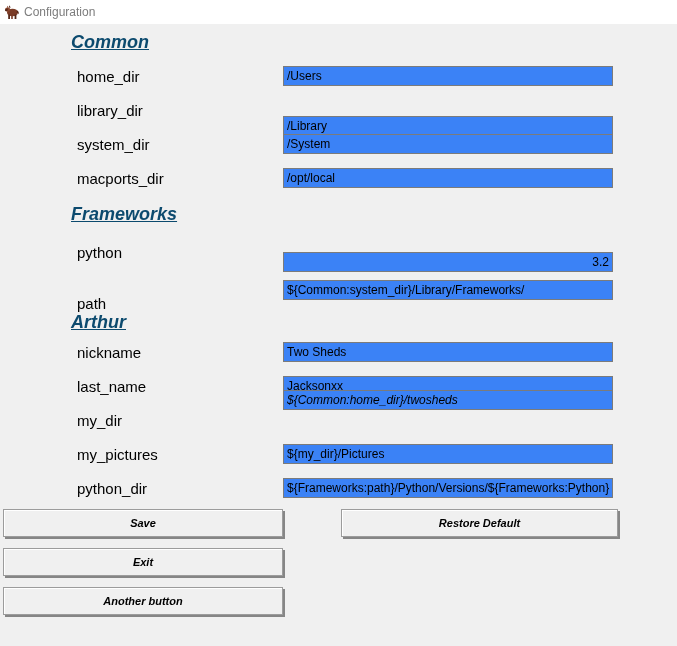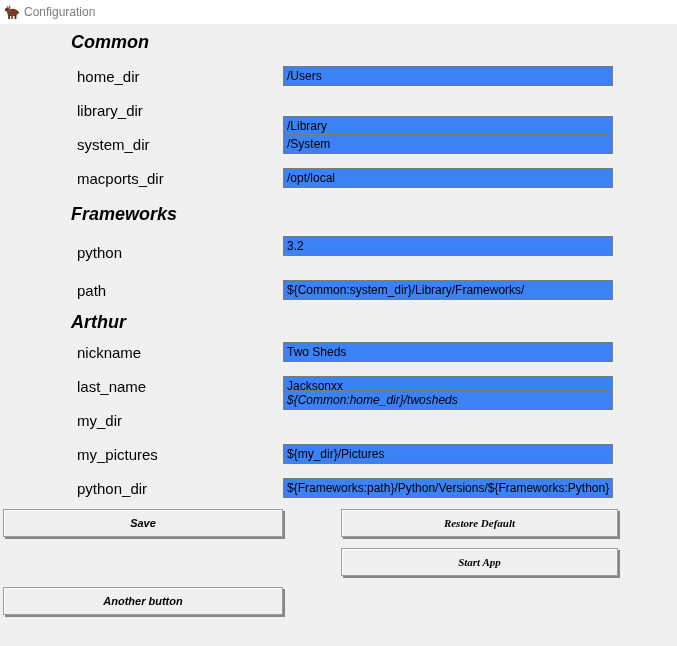--- a/index.html
+++ b/index.html
@@ -27,21 +27,22 @@
     position: absolute; left: 24px; top: 0;
     height: 26px; line-height: 24px;
     font-size: 12px;
     color: var(--title-text, #7d7d7d);
     white-space: nowrap;
   }
   .section-header {
     position: absolute; left: 71px;
     font-style: italic; font-weight: bold;
     font-size: 18px; line-height: 22px;
-    color: #000000;
+    text-decoration: underline;
+    color: #0c4a6e;
     white-space: nowrap;
   }
   .field-label {
     position: absolute; left: 77px;
     font-size: 15px; line-height: 20px;
     color: #000;
     white-space: nowrap;
   }
   .field-input {
     position: absolute; left: 283px;
@@ -59,21 +60,21 @@
     background: var(--btn-face, #f0f0f0);
     border: 1px solid var(--btn-border, #9c9c9c);
     box-shadow: 2px 2px 0 var(--btn-shadow, #868686), inset 1px 1px 0 #ffffff;
     font-family: "Liberation Sans", sans-serif;
     font-style: italic; font-weight: bold;
     font-size: 11px; color: #000;
     display: flex; align-items: center; justify-content: center;
     cursor: default;
   }
   .btn-left  { left: 3px;   width: 280px; }
-  .btn-right { left: 341px; width: 277px; font-family: Liberation Serif, serif; }
+  .btn-right { left: 341px; width: 277px; }
 </style>
 </head>
 <body>
 
 <div id="window">
 
   <div class="titlebar">
     <span class="app-icon">
       <svg width="16" height="16" viewBox="0 0 16 16" xmlns="http://www.w3.org/2000/svg">
 
@@ -106,24 +107,24 @@
     <span class="field-label" style="top: 135px;">system_dir</span>
     <input class="field-input" type="text" value="/System" style="top: 134px;">
   </div>
       <div>
     <span class="field-label" style="top: 169px;">macports_dir</span>
     <input class="field-input" type="text" value="/opt/local" style="top: 168px;">
   </div>
       <div class="section-header" style="top: 203px;">Frameworks</div>
       <div>
     <span class="field-label" style="top: 243px;">python</span>
-    <input class="field-input" type="text" value="3.2" style="top: 236px;">
+    <input class="field-input" type="text" value="3.2" style="top: 252px; text-align: right;">
   </div>
       <div>
-    <span class="field-label" style="top: 281px;">path</span>
+    <span class="field-label" style="top: 294px;">path</span>
     <input class="field-input" type="text" value="${Common:system_dir}/Library/Frameworks/" style="top: 280px;">
   </div>
       <div class="section-header" style="top: 311px;">Arthur</div>
       <div>
     <span class="field-label" style="top: 343px;">nickname</span>
     <input class="field-input" type="text" value="Two Sheds" style="top: 342px;">
   </div>
       <div>
     <span class="field-label" style="top: 377px;">last_name</span>
     <input class="field-input" type="text" value="Jacksonxx" style="top: 376px;">
@@ -137,16 +138,16 @@
     <input class="field-input" type="text" value="${my_dir}/Pictures" style="top: 444px;">
   </div>
       <div>
     <span class="field-label" style="top: 479px;">python_dir</span>
     <input class="field-input" type="text" value="${Frameworks:path}/Python/Versions/${Frameworks:Python}" style="top: 478px;">
   </div>
     </div>
 
   <button class="btn btn-left" style="top:509px">Save</button>
   <button class="btn btn-right" style="top:509px">Restore Default</button>
-  <button class="btn btn-right" style="top:548px">Start App</button>
+  <button class="btn btn-left" style="top:548px">Exit</button>
   <button class="btn btn-left" style="top:587px">Another button</button>
 
 </div>
 
 </body></html>

